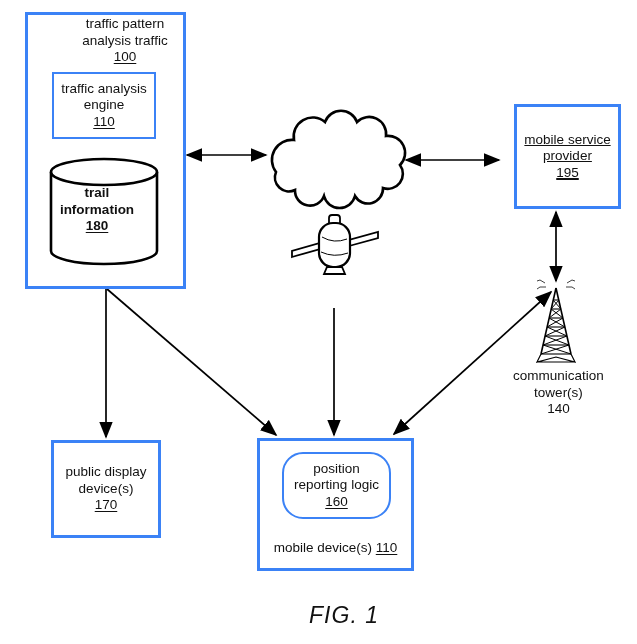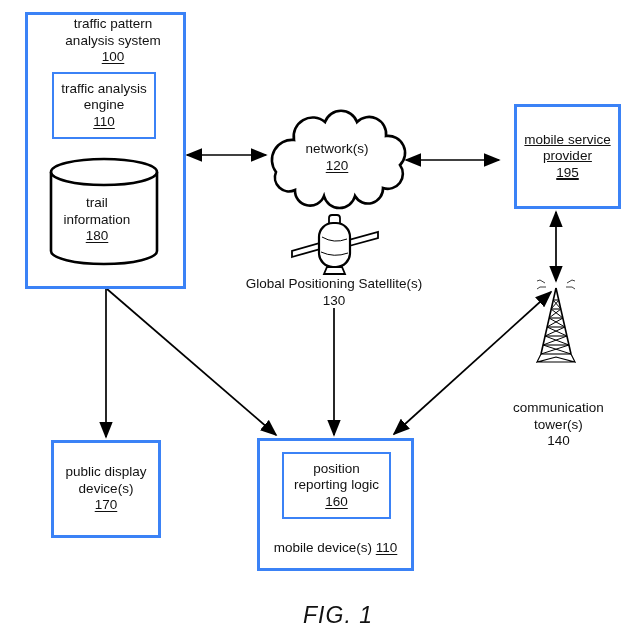--- a/index.html
+++ b/index.html
@@ -15,21 +15,21 @@
     align-items:center;justify-content:center;text-align:center;
   }
   .label{
     position:absolute;text-align:center;font-size:13.5px;line-height:16.5px;
     color:#111111;
   }
   .u{text-decoration:underline;text-underline-offset:2px;text-align:center;}
   .boxtext{font-size:13.5px;line-height:16.5px;}
   .toplabel{position:absolute;text-align:center;font-size:13.5px;line-height:16.5px;}
   .figcap{
-    position:absolute;left:248px;top:602px;width:180px;text-align:center;
+    position:absolute;left:254px;top:602px;width:180px;text-align:center;
     font-size:23px;font-style:italic;letter-spacing:1px;color:#111;
   }
 </style>
 </head>
 <body>
 
 <div class="canvas">
 
   <svg class="layer" viewBox="0 0 637 644">
     <defs>
@@ -87,75 +87,67 @@
                M549,318 L565,327 M563,318 L547,327 M547,327 L567,336 M565,327 L545,336
                M545,336 L569,345 M567,336 L543,345 M543,345 L571,354 M569,345 L541,354" stroke-width="1"></path>
       <path d="M541,354 L537,362 L556,357 L575,362 L571,354 M537,362 L575,362" stroke-width="1.2"></path>
       <path d="M545,283 l-5,-3 l-3,1 M546,287 l-6,0 l-3,2" stroke-width="1" opacity="0.75"></path>
       <path d="M567,283 l5,-3 l3,1 M566,287 l6,0 l3,2" stroke-width="1" opacity="0.75"></path>
     </g>
   </svg>
 
   <div class="box" style="left:25px;top:12px;width:161px;height:277px;justify-content:flex-start;"></div>
 
-  <div class="toplabel" style="left:28px;top:16px;width:170px;">
+  <div class="toplabel" style="left:28px;top:16px;width:170px;padding-left:12px;">
     <div>traffic pattern</div>
-    <div>analysis system</div>
+    <div>analysis traffic</div>
     <div><span class="u">100</span></div>
   </div>
 
   <div class="box" style="left:52px;top:72px;width:104px;height:67px;border-width:2.5px;">
     <div class="boxtext">
       <div>traffic analysis</div>
       <div>engine</div>
       <div><span class="u">110</span></div>
     </div>
   </div>
 
-  <div class="label" style="left:51px;top:195px;width:92px;">
+  <div class="label" style="left:51px;top:185px;width:92px;font-weight:bold;">
     <div>trail</div>
     <div>information</div>
     <div><span class="u">180</span></div>
   </div>
 
-  <div class="label" style="left:287px;top:141px;width:100px;">
-    <div>network(s)</div>
-    <div><span class="u">120</span></div>
-  </div>
 
   <div class="box" style="left:514px;top:104px;width:107px;height:105px;text-decoration:underline;">
     <div class="boxtext">
       <div>mobile service</div>
       <div>provider</div>
       <div><span class="u">195</span></div>
     </div>
   </div>
 
-  <div class="label" style="left:214px;top:276px;width:240px;">
-    <div>Global Positioning Satellite(s)</div>
-    <div>130</div>
-  </div>
 
-  <div class="label" style="left:508px;top:368px;width:101px;margin-top:32px;">
+  <div class="label" style="left:508px;top:368px;width:101px;">
     <div>communication</div>
     <div>tower(s)</div>
     <div>140</div>
   </div>
 
   <div class="box" style="left:51px;top:440px;width:110px;height:98px;">
     <div class="boxtext">
       <div>public display</div>
       <div>device(s)</div>
       <div><span class="u">170</span></div>
     </div>
   </div>
 
   <div class="box" style="left:257px;top:438px;width:157px;height:133px;justify-content:flex-start;"></div>
 
-  <div class="box" style="left:282px;top:452px;width:109px;height:67px;border-width:2.5px;">
+  <div class="box" style="left:282px;top:452px;width:109px;height:67px;border-width:2.5px;border-radius:21px;">
     <div class="boxtext">
       <div>position</div>
       <div>reporting logic</div>
       <div><span class="u">160</span></div>
     </div>
   </div>
 
   <div class="label" style="left:260px;top:540px;width:151px;">
     <span>mobile device(s)</span>
     <span class="u">110</span>

